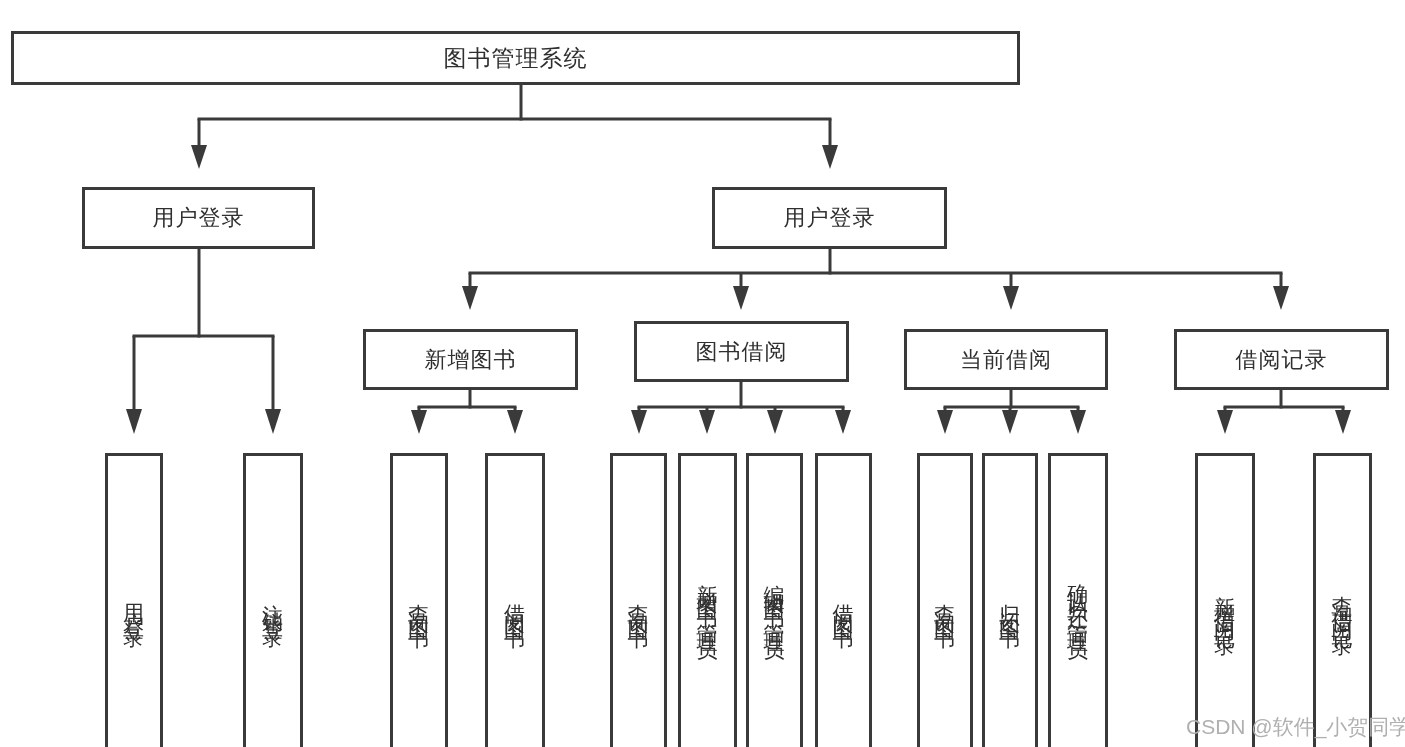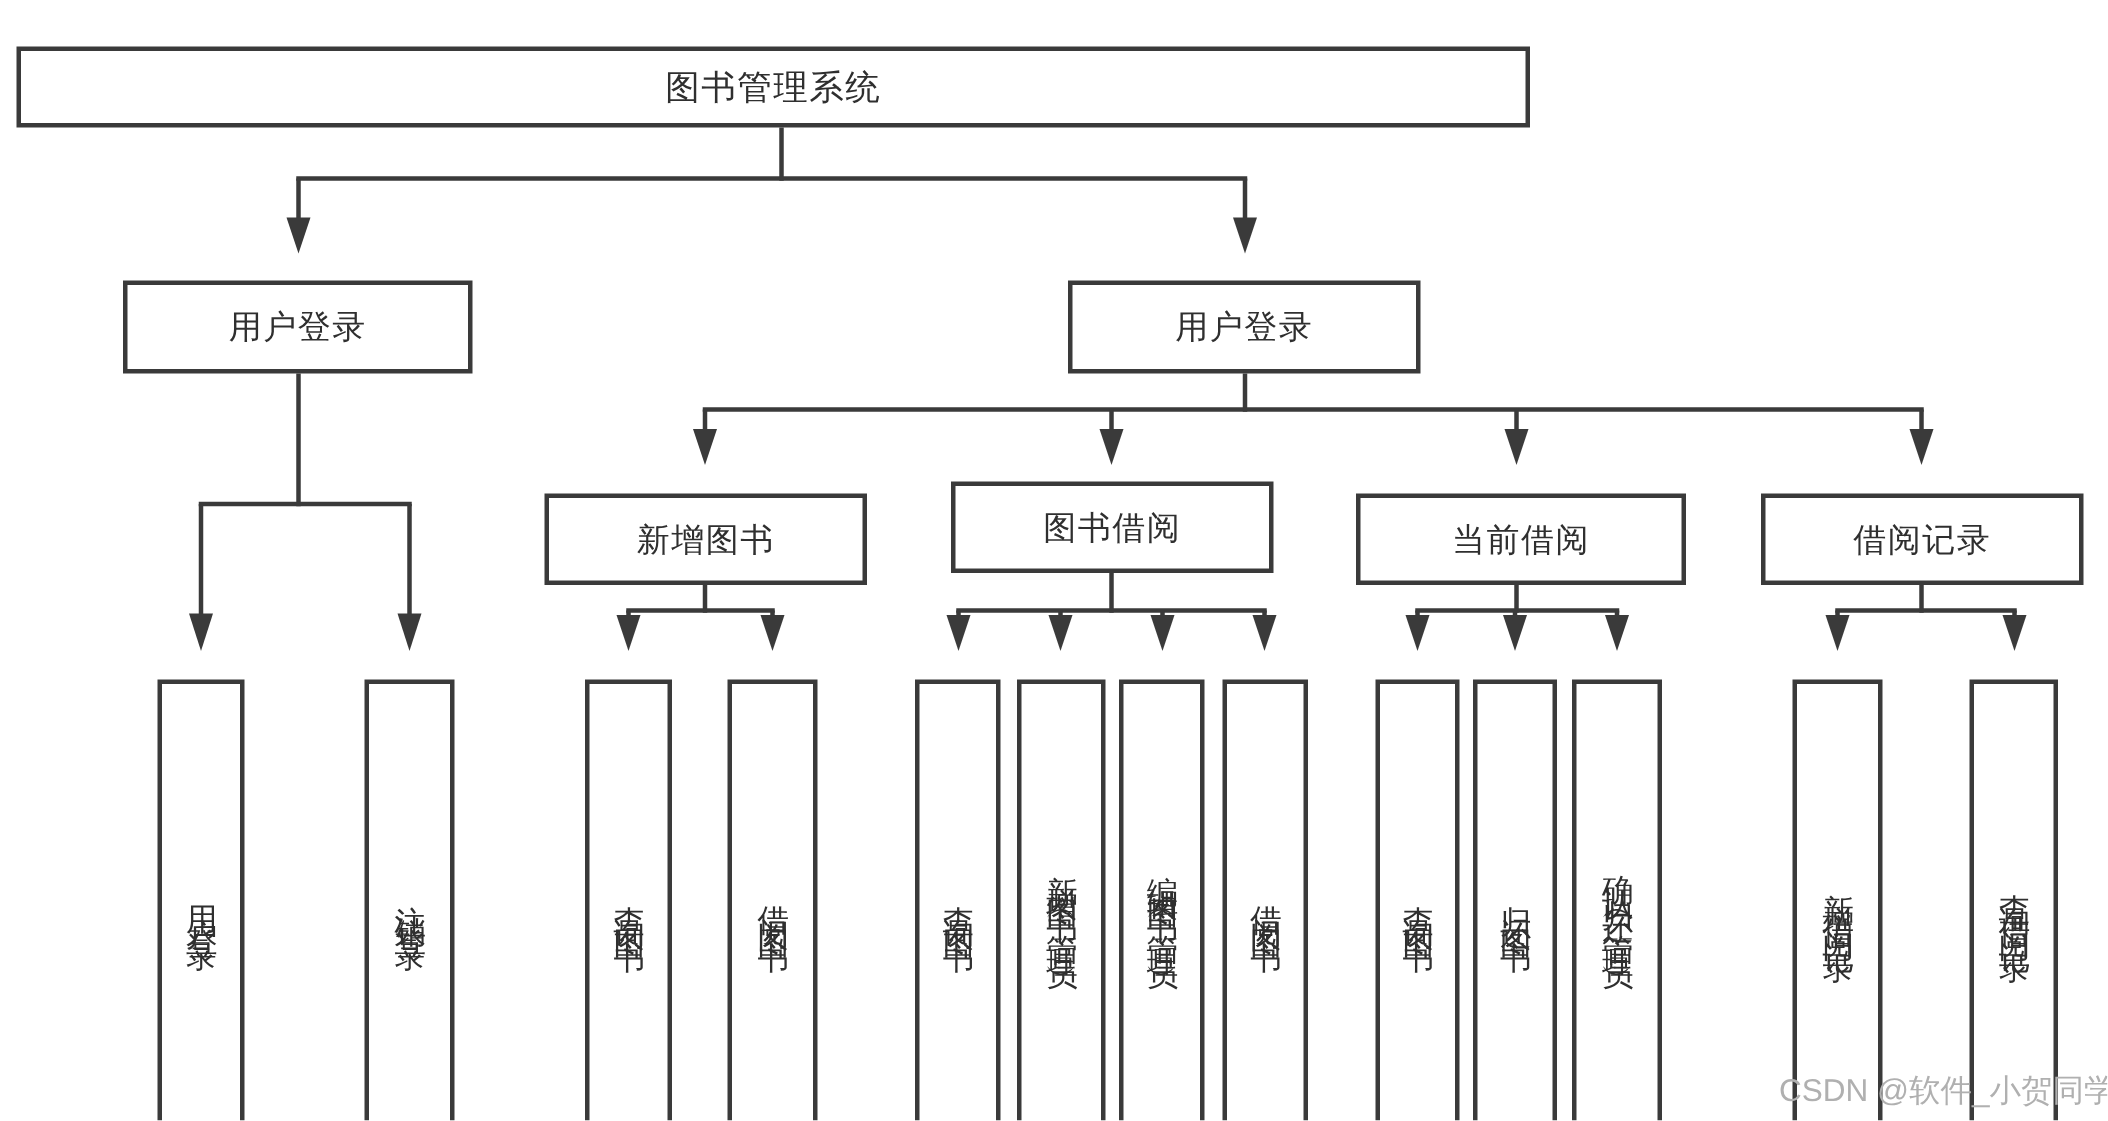--- a/index.html
+++ b/index.html
@@ -115,21 +115,21 @@
     <polygon points="1335,410 1351,410 1343,434"></polygon>
   </svg>
 
   <div class="node h-node root-node" style="left:11px; top:14px; width:1009px; height:54px;">图书管理系统</div>
 
   <div class="node h-node" style="left:82px; top:170px; width:233px; height:62px;">用户登录</div>
   <div class="node h-node" style="left:712px; top:170px; width:235px; height:62px;">用户登录</div>
 
   <div class="node h-node" style="left:363px; top:312px; width:215px; height:61px;">新增图书</div>
   <div class="node h-node" style="left:634px; top:304px; width:215px; height:61px;">图书借阅</div>
-  <div class="node h-node" style="left:904px; top:312px; width:220px; height:61px;">当前借阅</div>
+  <div class="node h-node" style="left:904px; top:312px; width:204px; height:61px;">当前借阅</div>
   <div class="node h-node" style="left:1174px; top:312px; width:215px; height:61px;">借阅记录</div>
 
   <div class="node leaf" style="left:105px; top:436px; width:58px; height:299px;">用户登录</div>
   <div class="node leaf" style="left:243px; top:436px; width:60px; height:299px;">注销登录</div>
 
   <div class="node leaf" style="left:390px; top:436px; width:58px; height:299px;">查询图书</div>
   <div class="node leaf" style="left:485px; top:436px; width:60px; height:299px;">借阅图书</div>
 
   <div class="node leaf" style="left:610px; top:436px; width:57px; height:299px;">查询图书</div>
   <div class="node leaf" style="left:678px; top:436px; width:59px; height:299px;">新增图书（管理员）</div>

